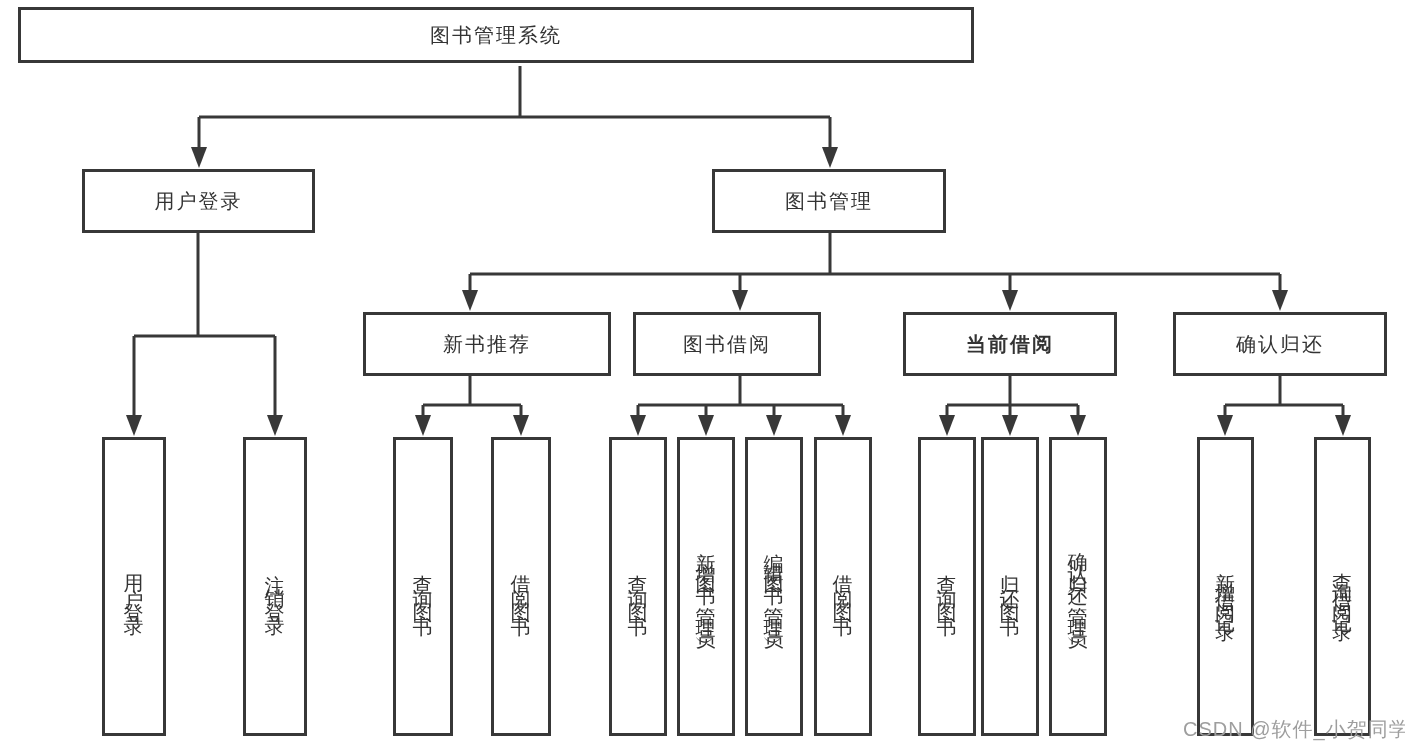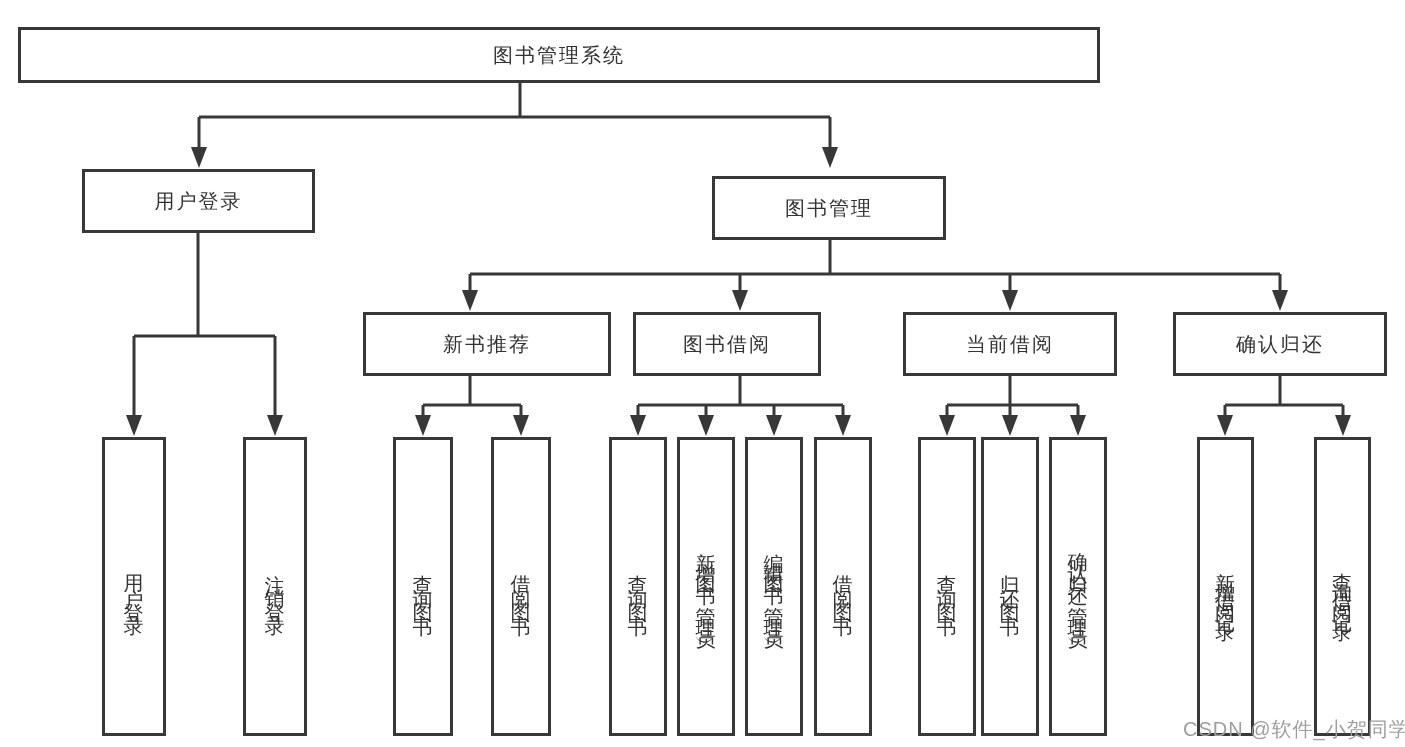--- a/index.html
+++ b/index.html
@@ -96,28 +96,28 @@
       <polygon points="1010,436 1002,415 1018,415"></polygon>
       <polygon points="1078,436 1070,415 1086,415"></polygon>
     </g>
     <g>
       <path d="M1280 374 L1280 405 M1225 405 L1343 405 M1225 405 L1225 417 M1343 405 L1343 417"></path>
       <polygon points="1225,436 1217,415 1233,415"></polygon>
       <polygon points="1343,436 1335,415 1351,415"></polygon>
     </g>
   </svg>
 
-  <div class="node h" style="left:18px; top:27px; width:1082px; height:56px;">图书管理系统</div>
+  <div class="node h" style="left:18px; top:7px; width:956px; height:56px;">图书管理系统</div>
 
   <div class="node h" style="left:82px; top:169px; width:233px; height:64px;">用户登录</div>
-  <div class="node h" style="left:712px; top:176px; width:234px; height:64px;">图书管理</div>
+  <div class="node h" style="left:712px; top:169px; width:234px; height:64px;">图书管理</div>
 
   <div class="node h" style="left:363px; top:312px; width:248px; height:64px;">新书推荐</div>
   <div class="node h" style="left:633px; top:312px; width:188px; height:64px;">图书借阅</div>
-  <div class="node h" style="left:903px; top:312px; width:214px; height:64px;">当前借阅</div>
+  <div class="node h" style="left:903px; top:312px; width:214px; height:64px;font-weight:bold;">当前借阅</div>
   <div class="node h" style="left:1173px; top:312px; width:214px; height:64px;">确认归还</div>
 
   <div class="node v v4" style="left:102px; top:437px; width:64px; height:299px;">用户登录</div>
   <div class="node v v4" style="left:243px; top:437px; width:64px; height:299px;">注销登录</div>
 
   <div class="node v v4" style="left:393px; top:437px; width:60px; height:299px;">查询图书</div>
   <div class="node v v4" style="left:491px; top:437px; width:60px; height:299px;">借阅图书</div>
 
   <div class="node v v4" style="left:609px; top:437px; width:58px; height:299px;">查询图书</div>
   <div class="node v v9" style="left:677px; top:437px; width:58px; height:299px;">新增图书（管理员）</div>

